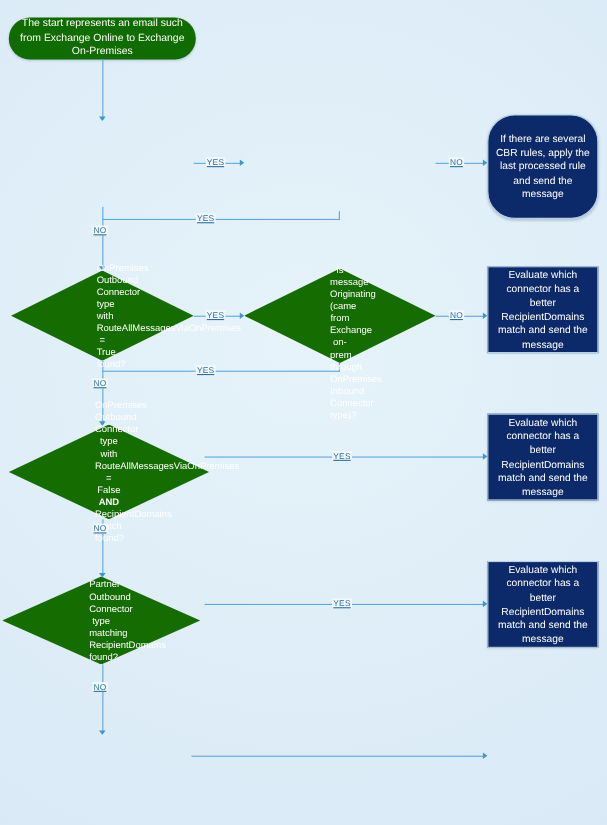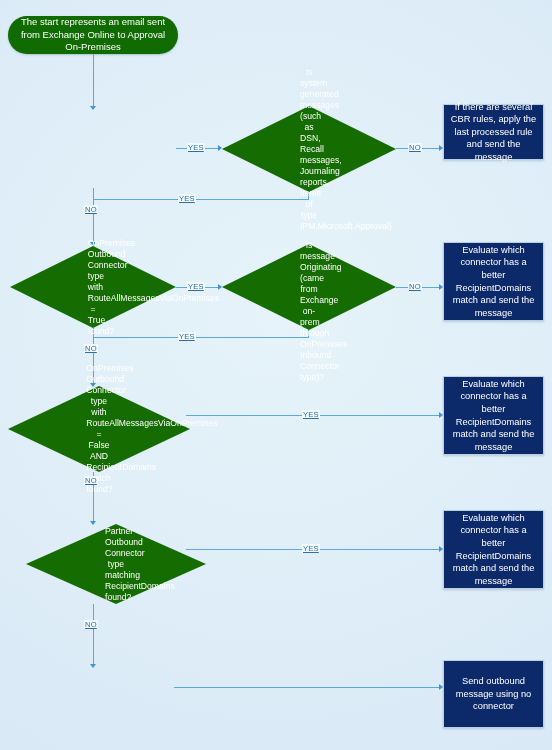--- a/index.html
+++ b/index.html
@@ -98,49 +98,45 @@
     font-size: 7.6px;
     color: #2f6f9e;
     background: #f2f9fd;
     padding: 0 1px;
     line-height: 9px;
     z-index: 2;
     letter-spacing: 0.2px;
     text-decoration: underline;
   }
 
-  b.and { font-weight: normal; margin-top: 12px; }
+  b.and { font-weight: bold; margin-top: 12px; }
 </style>
 </head>
 <body>
 
 <div id="canvas">
 
   <div class="node terminator" style="left:8px; top:16px; width:170px; height:38px;">
-    <span>The start represents an email sent from Exchange Online to Approval On-Premises</span>
+    <span>The start represents an email such from Exchange Online to Exchange On-Premises</span>
   </div>
 
   <div class="line v" style="left:93px; top:54px; height:55px;"></div>
   <div class="arrow down" style="left:90px; top:106px;"></div>
 
 
   <div class="line h" style="left:176px; top:148px; width:44px;"></div>
   <div class="arrow right" style="left:218px; top:145px;"></div>
   <div class="edge-label" style="left:187px; top:143px;">YES</div>
 
-  <div class="node decision" style="left:222px; top:106px; width:174px; height:86px;">
-    <div class="dia"></div>
-    <div class="dtxt" style="width:92%;">Is system generated messages (such as DSN, Recall messages, Journaling reports, Items of type IPM.Microsoft.Approval)</div>
-  </div>
 
   <div class="line h" style="left:396px; top:148px; width:45px;"></div>
   <div class="arrow right" style="left:439px; top:145px;"></div>
   <div class="edge-label" style="left:408px; top:143px;">NO</div>
 
-  <div class="node process" style="left:443px; top:104px; width:101px; height:56px;">
+  <div class="node process" style="left:443px; top:104px; width:101px; height:95px;border-radius:25px;">
     <span>If there are several CBR rules, apply the last processed rule and send the message</span>
   </div>
 
   <div class="line v" style="left:93px; top:188px; height:57px;"></div>
   <div class="arrow down" style="left:90px; top:242px;"></div>
   <div class="edge-label" style="left:84px; top:205px;">NO</div>
 
   <div class="line v" style="left:308px; top:192px; height:8px;"></div>
   <div class="line h" style="left:93px; top:199px; width:216px;"></div>
   <div class="edge-label" style="left:178px; top:194px;">YES</div>
@@ -187,38 +183,35 @@
   <div class="edge-label" style="left:302px; top:410px;">YES</div>
 
   <div class="node process" style="left:443px; top:376px; width:101px; height:79px;">
     <span>Evaluate which connector has a better RecipientDomains match and send the message</span>
   </div>
 
   <div class="line v" style="left:93px; top:472px; height:52px;"></div>
   <div class="arrow down" style="left:90px; top:521px;"></div>
   <div class="edge-label" style="left:84px; top:476px;">NO</div>
 
-  <div class="node decision" style="left:26px; top:524px; width:180px; height:80px;">
+  <div class="node decision" style="left:2px; top:524px; width:180px; height:80px;">
     <div class="dia"></div>
     <div class="dtxt" style="width:86%;">Partner Outbound Connector type matching RecipientDomains found?</div>
   </div>
 
   <div class="line h" style="left:186px; top:549px; width:255px;"></div>
   <div class="arrow right" style="left:439px; top:546px;"></div>
   <div class="edge-label" style="left:302px; top:544px;">YES</div>
 
   <div class="node process" style="left:443px; top:510px; width:101px; height:79px;">
     <span>Evaluate which connector has a better RecipientDomains match and send the message</span>
   </div>
 
   <div class="line v" style="left:93px; top:604px; height:63px;"></div>
   <div class="arrow down" style="left:90px; top:664px;"></div>
   <div class="edge-label" style="left:84px; top:620px;">NO</div>
 
 
   <div class="line h" style="left:174px; top:687px; width:267px;"></div>
   <div class="arrow right" style="left:439px; top:684px;"></div>
 
-  <div class="node process" style="left:443px; top:660px; width:101px; height:68px;">
-    <span>Send outbound message using no connector</span>
-  </div>
 
 </div>
 
 </body></html>

